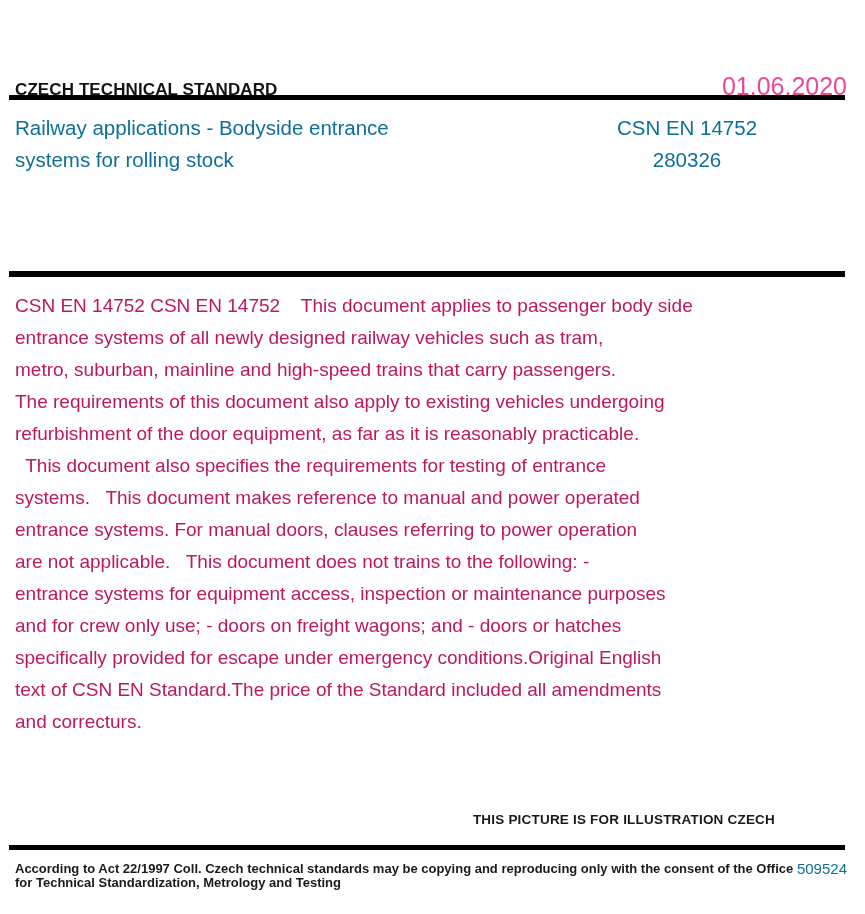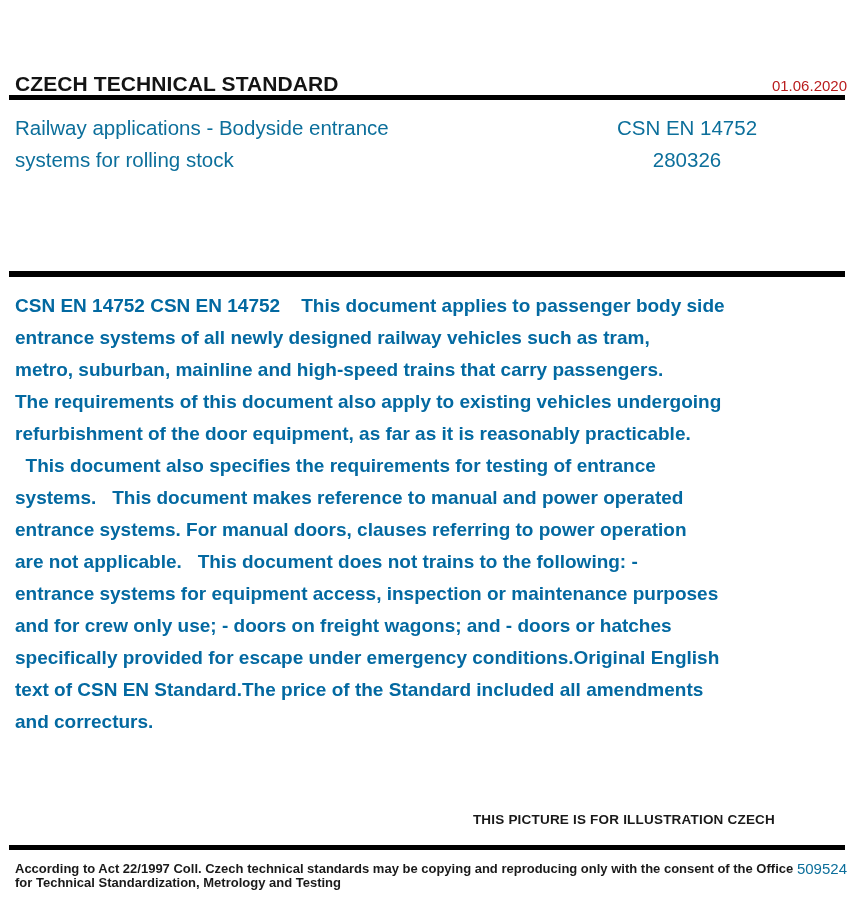--- a/index.html
+++ b/index.html
@@ -30,31 +30,31 @@
     left: 0;
     top: 72px;
     width: 865px;
     height: 24px;
     display: flex;
     align-items: baseline;
     justify-content: space-between;
   }
   .header-title {
     margin-left: 15px;
-    font-size: 21px;
+    font-size: 17px;
     font-weight: bold;
     color: #141414;
     letter-spacing: 0.1px;
     white-space: nowrap;
   }
   .header-date {
     margin-right: 18px;
-    font-size: 15px;
+    font-size: 25px;
     font-weight: normal;
-    color: #b91c1c;
+    color: #ec4899;
     white-space: nowrap;
     text-align: center;
   }
 
   .rule-top {
     position: absolute;
     left: 9px;
     top: 95px;
     width: 836px;
     height: 5px;
@@ -103,22 +103,21 @@
   }
 
   
   .body-text {
     position: absolute;
     left: 15px;
     top: 290px;
     width: 800px;
     font-size: 19px;
     line-height: 32px;
-    color: #0369a1;
-    font-weight: bold;
+    color: #be185d;
   }
   .body-line {
     display: block;
     white-space: pre;
   }
 
   
   .watermark {
     position: absolute;
     left: 300px;

